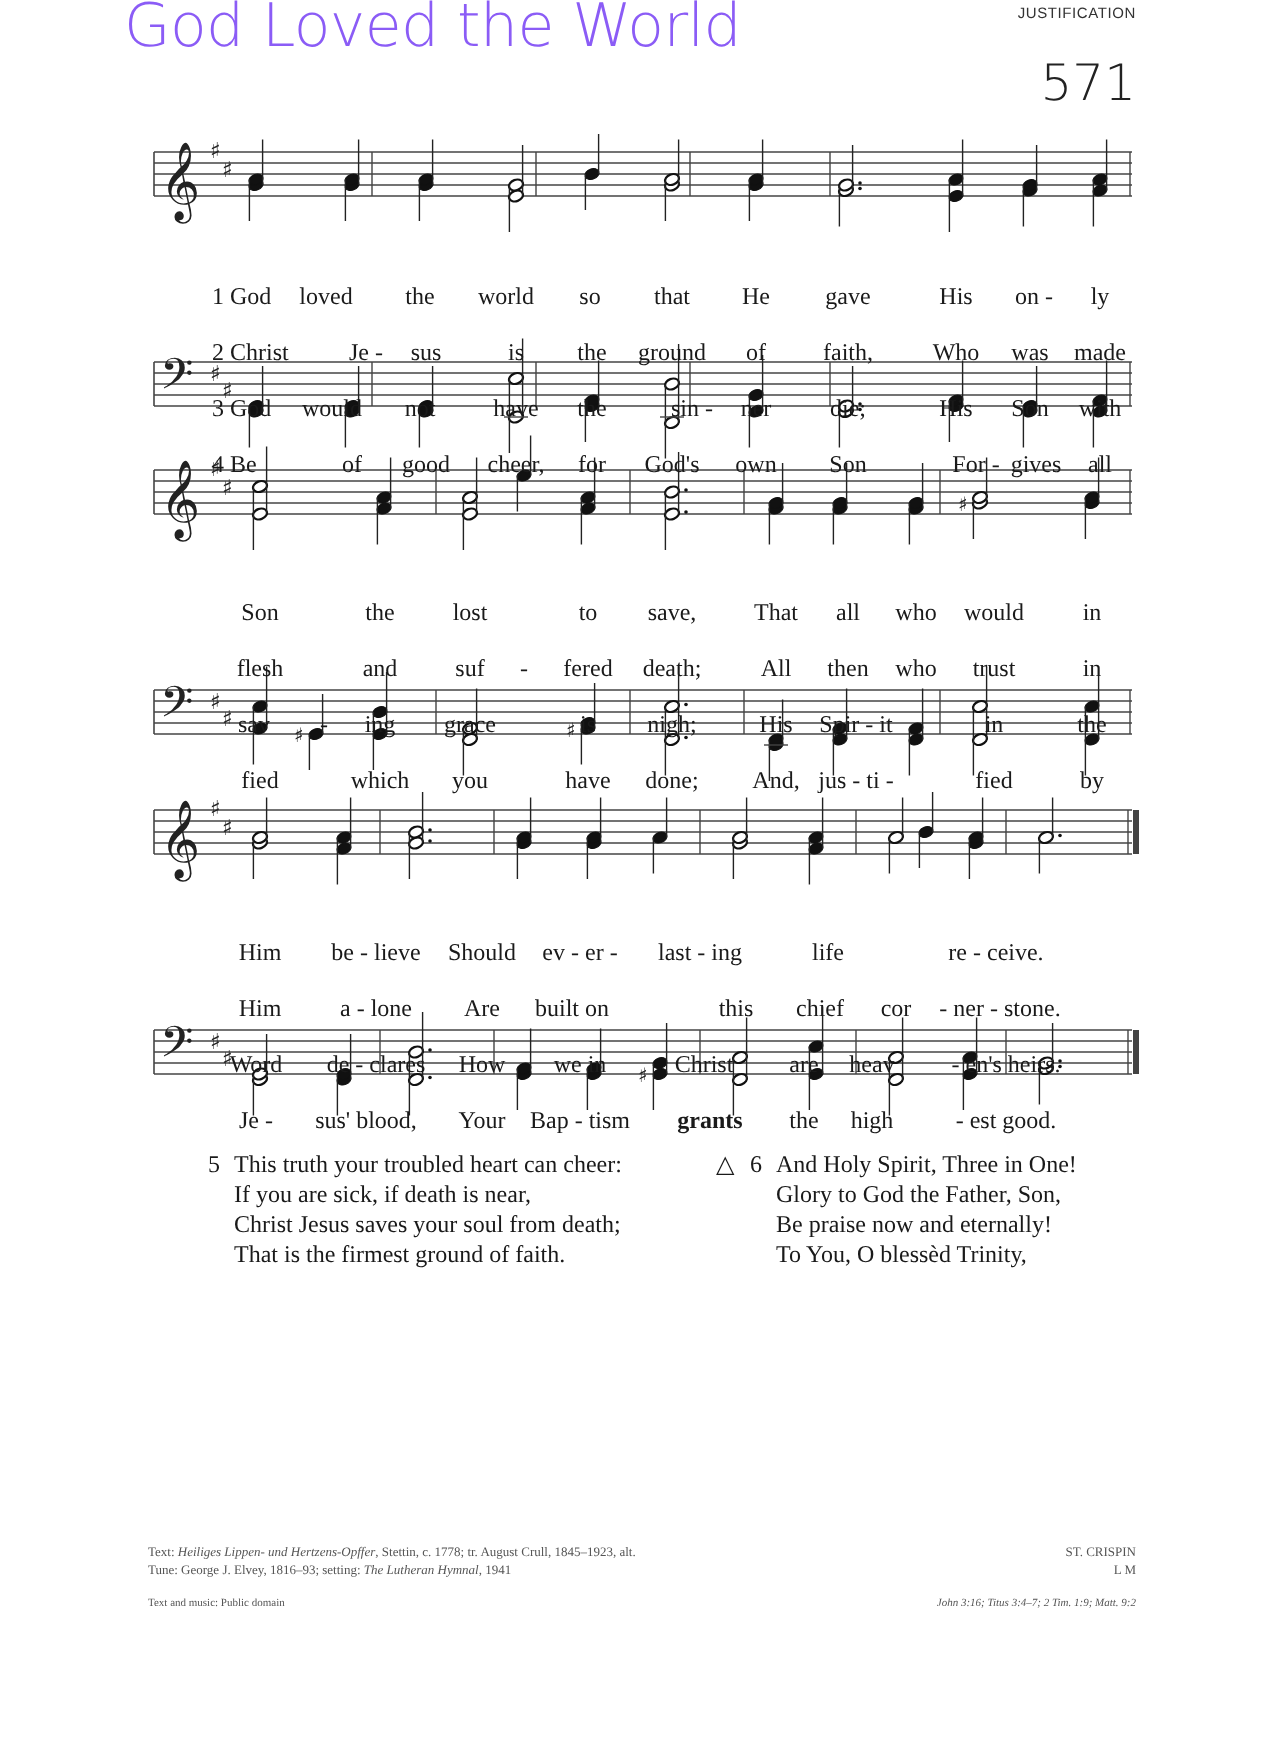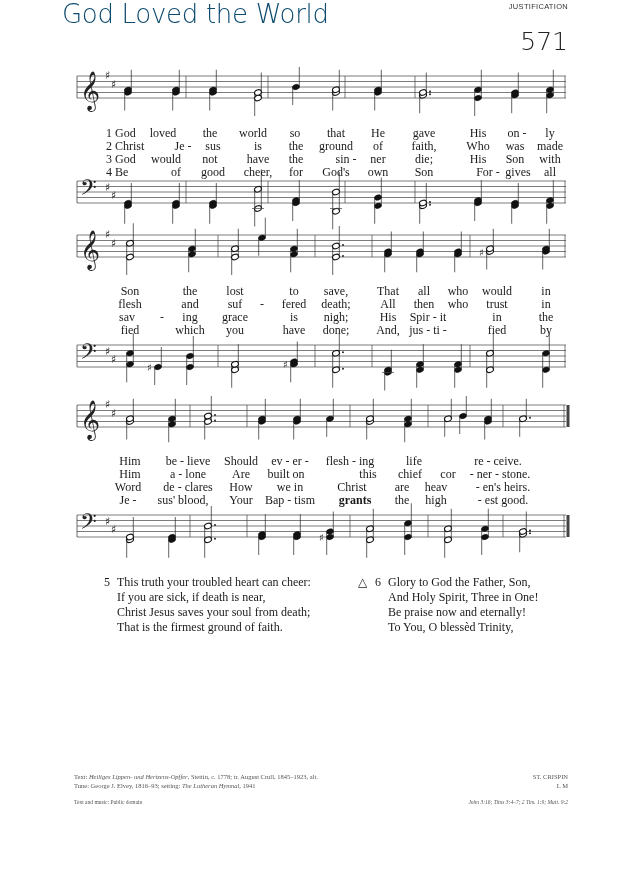--- a/index.html
+++ b/index.html
@@ -1,26 +1,26 @@
 <!DOCTYPE html>
 <html><head>
 <meta charset="utf-8">
 <style>
   html, body { margin: 0; padding: 0; background: #ffffff; }
   body { width: 640px; height: 873px; position: relative; overflow: hidden;
          font-family: "Liberation Serif", "DejaVu Serif", serif; color: #1a1a1a; }
   .title { position: absolute; left: 62px; top: 0px; font-family: "DejaVu Sans", sans-serif;
-           font-weight: 300; font-size: 26px; line-height: 28px; color: #0c4a6e; letter-spacing: -0.3px; }
+           font-weight: 300; font-size: 30px; line-height: 28px; color: #8b5cf6; letter-spacing: -0.3px; }
   .category { position: absolute; right: 72px; top: 2px; font-family: "Liberation Sans", sans-serif;
               font-size: 7.5px; letter-spacing: 0.3px; color: #333; }
   .hymn-number { position: absolute; right: 72px; top: 27px; font-family: "DejaVu Sans", sans-serif;
                  font-size: 25px; font-weight: 300; color: #222; }
   svg.system { position: absolute; left: 0; }
   .lyrics { position: absolute; left: 0; width: 640px; font-size: 12px; line-height: 13px; }
-  .lyric-line { position: relative; height: 13px; }
+  .lyric-line { position: relative; height: 13px; margin-top: 15px; }
   .syl { position: absolute; white-space: nowrap; transform: translateX(-50%); }
   .syl.left { transform: none; }
   .stanza-col { position: absolute; font-size: 12px; line-height: 15px; }
   .stanza-col .row { white-space: nowrap; }
   .credits { position: absolute; font-size: 6.5px; line-height: 9px; color: #555; }
   .credits i { font-style: italic; }
   .right-credits { text-align: right; }
 </style>
 </head>
 <body>
@@ -674,21 +674,21 @@
       <span class="syl" style="left: 497px;">fied</span>
       <span class="syl" style="left: 546px;">by</span>
     </div>
   </div>
 <div id="lyrics3" class="lyrics" style="top: 455px;">
     <div class="lyric-line">
       <span class="syl" style="left: 130px;">Him</span>
       <span class="syl" style="left: 188px;">be - lieve</span>
       <span class="syl" style="left: 241px;">Should</span>
       <span class="syl" style="left: 290px;">ev  -  er  -</span>
-      <span class="syl" style="left: 350px;">flesh - ing</span>
+      <span class="syl" style="left: 350px;">last - ing</span>
       <span class="syl" style="left: 414px;">life</span>
       <span class="syl" style="left: 498px;">re - ceive.</span>
     </div>
     <div class="lyric-line">
       <span class="syl" style="left: 130px;">Him</span>
       <span class="syl" style="left: 188px;">a - lone</span>
       <span class="syl" style="left: 241px;">Are</span>
       <span class="syl" style="left: 286px;">built   on</span>
       <span class="syl" style="left: 368px;">this</span>
       <span class="syl" style="left: 410px;">chief</span>
@@ -724,22 +724,22 @@
     <div class="row">If you are sick, if death is near,</div>
     <div class="row">Christ Jesus saves your soul from death;</div>
     <div class="row">That is the firmest ground of faith.</div>
   </div>
 </div>
 
 <div class="stanza-col" style="left:358px; top:575px;">
   <span style="position:absolute; left:0; top:0;">△</span>
   <span style="position:absolute; left:17px; top:0;">6</span>
   <div style="position:absolute; left:30px; top:0;">
+    <div class="row">And Holy Spirit, Three in One!</div>
     <div class="row">Glory to God the Father, Son,</div>
-    <div class="row">And Holy Spirit, Three in One!</div>
     <div class="row">Be praise now and eternally!</div>
     <div class="row">To You, O blessèd Trinity,</div>
   </div>
 </div>
 
 <div class="credits" style="left:74px; top:772px;">
   <div><span>Text: </span><i>Heiliges Lippen- und Hertzens-Opffer</i><span>, Stettin, c. 1778; tr. August Crull, 1845–1923, alt.</span></div>
   <div><span>Tune: George J. Elvey, 1816–93; setting: </span><i>The Lutheran Hymnal</i><span>, 1941</span></div>
   <div style="margin-top:8px; font-size:5.5px;">Text and music: Public domain</div>
 </div>

